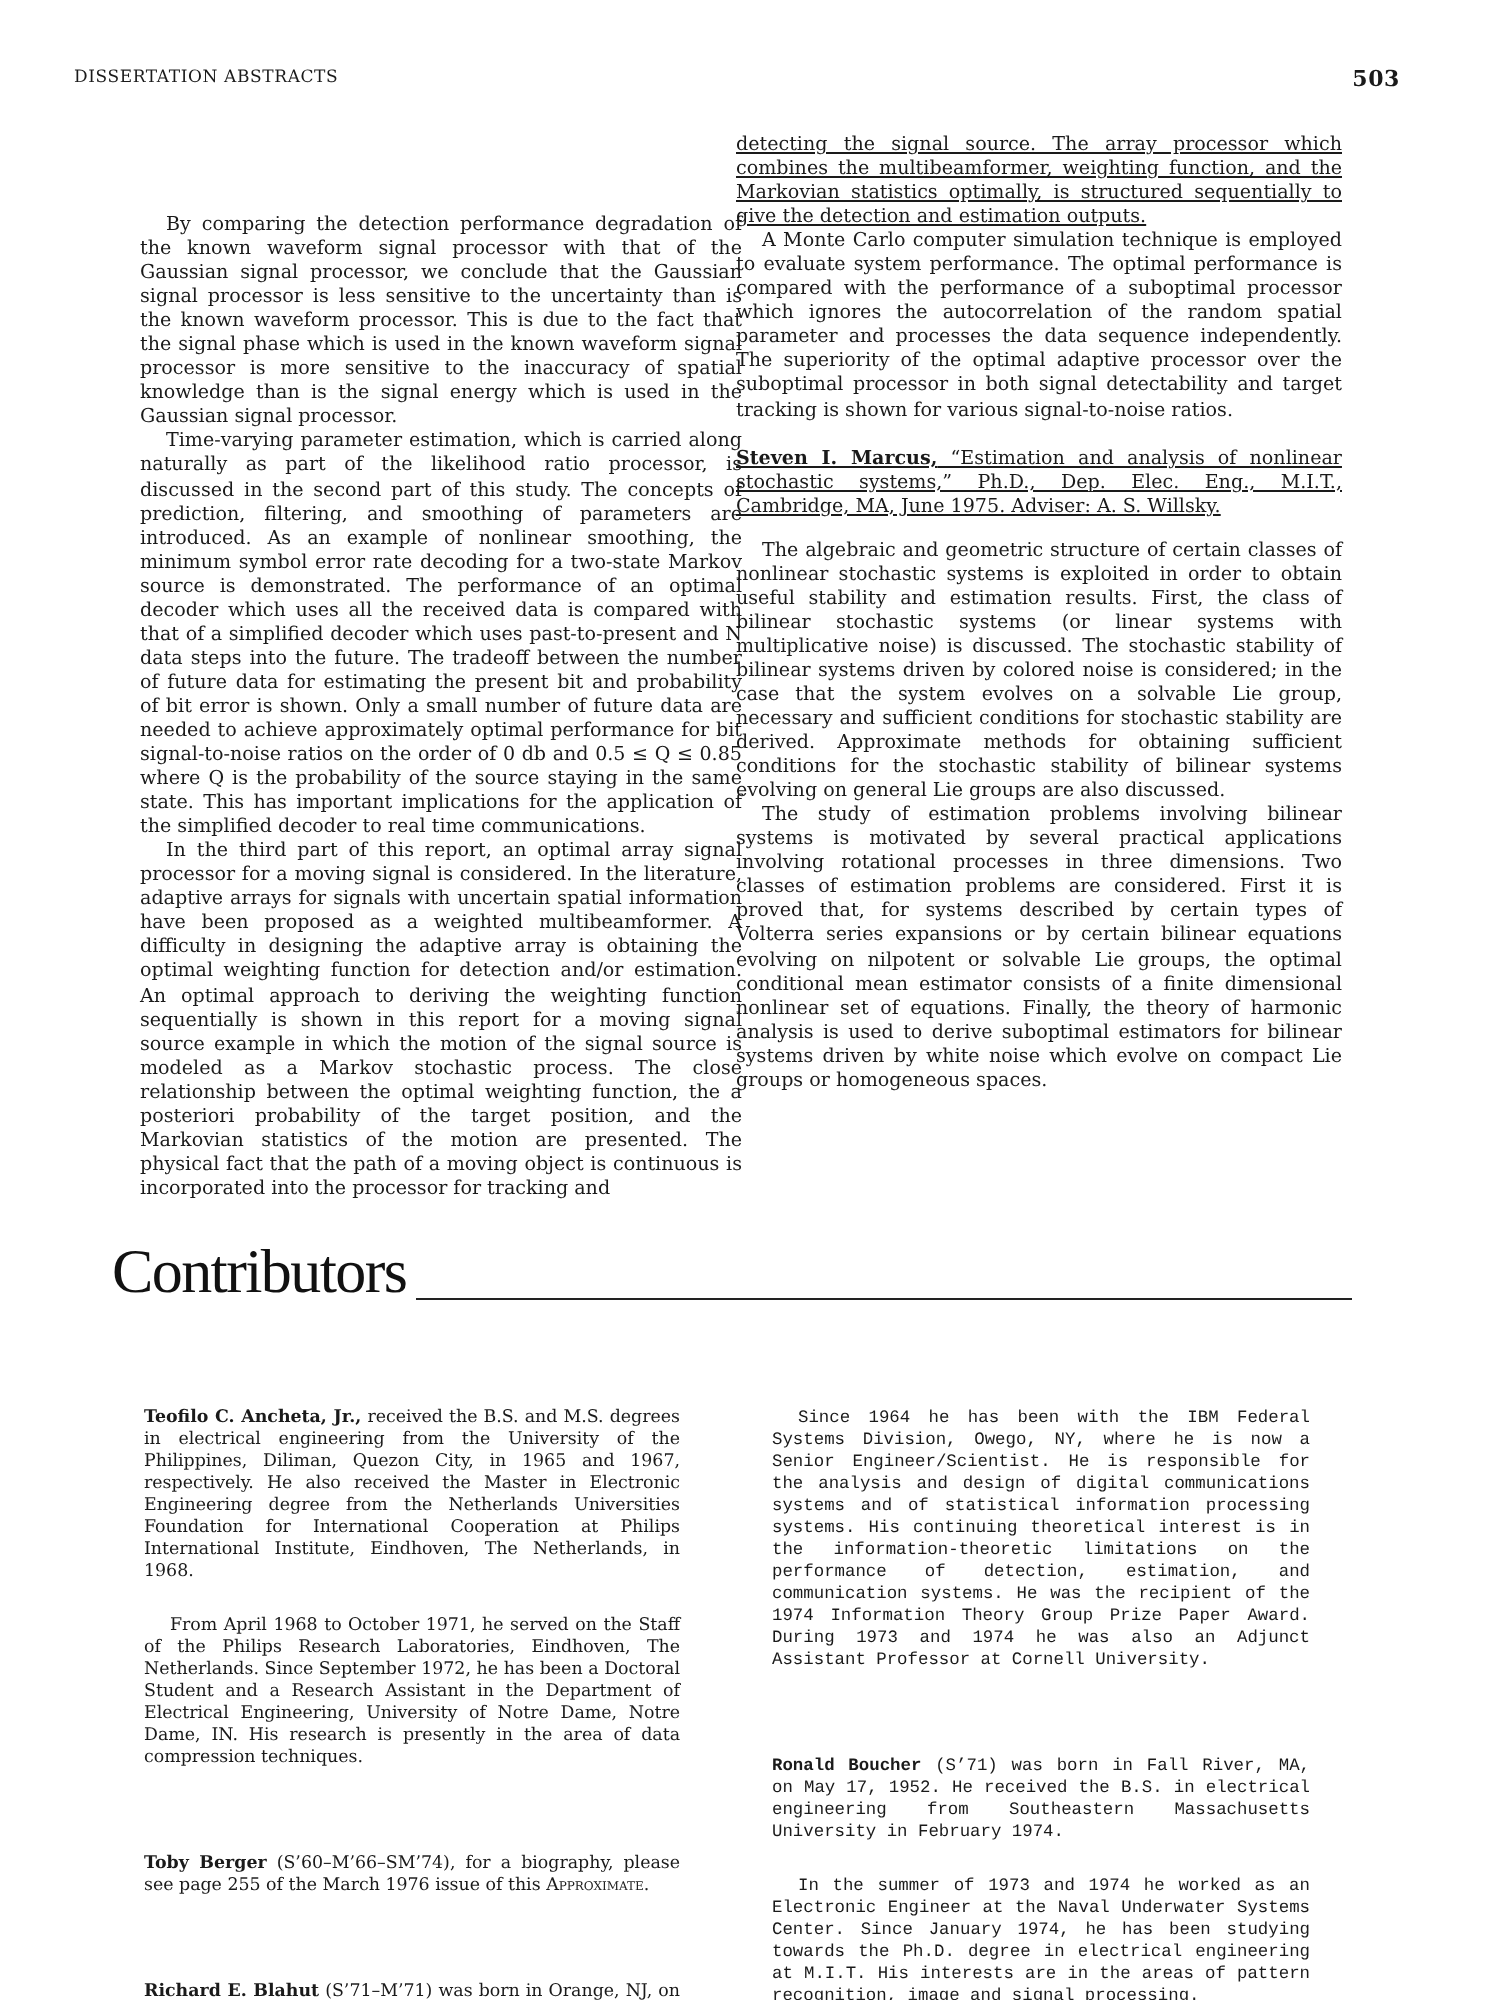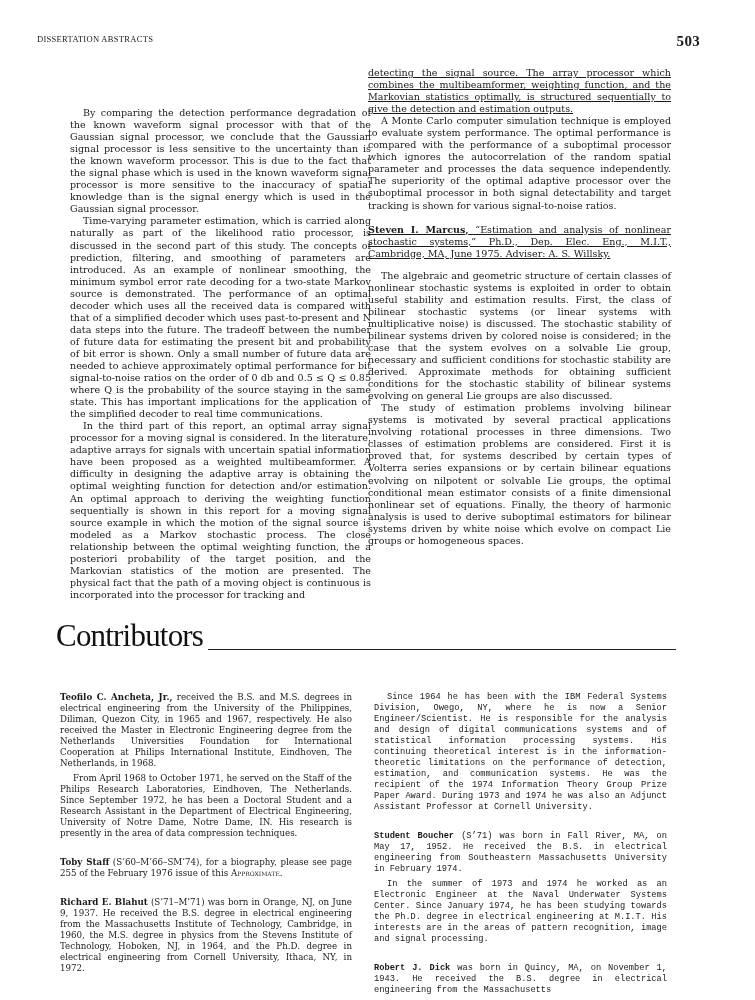--- a/index.html
+++ b/index.html
@@ -1,34 +1,34 @@
 <!DOCTYPE html>
 <html><head>
 <meta charset="utf-8">
 <style>
   html, body { margin:0; padding:0; background:#ffffff; }
   body { width:755px; height:1000px; position:relative; overflow:hidden; color:#1a1a1a;
          font-family:"DejaVu Serif", "Liberation Serif", serif; }
   .running-head { position:absolute; top:30px; left:37px; right:37px; height:14px;
-         font-size:8.5px; letter-spacing:0.3px;font-family:Liberation Serif, serif; }
+         font-size:8.5px; letter-spacing:0.3px; }
   .running-head .left { position:absolute; left:0; top:4px; }
-  .running-head .right { position:absolute; right:18px; top:3px; font-weight:bold; font-size:15px; }
+  .running-head .right { position:absolute; right:18px; top:3px; font-weight:bold; font-size:11px; }
   .col { position:absolute; font-size:9.55px; line-height:12.05px; text-align:justify; }
   .col p { margin:0; text-indent:13px; hyphens:auto; }
   .col p.noind { text-indent:0;text-decoration:underline; }
   .col-upper-left { left:70px; top:67px; width:301px;margin-top:40px; }
   .col-upper-right { left:368px; top:67px; width:303px; }
   .gap { height:10px; }
   .gap-lg { height:12px; }
   .section-title { position:absolute; left:56px; top:617px; width:620px; height:40px;text-align:right; }
   .section-title .word { font-family:"Liberation Serif", serif; font-size:31px; letter-spacing:-0.8px;
          position:absolute; left:0; top:0; line-height:38px; color:#111; }
   .section-title .rule { position:absolute; left:152px; right:0; top:32px; border-bottom:1.6px solid #222; }
   .col-lower { position:absolute; font-size:8.7px; line-height:11.0px; text-align:justify; }
-  .col-lower p { margin:4px; text-indent:13px; }
+  .col-lower p { margin:16px; text-indent:13px; }
   .col-lower p.noind { text-indent:0; }
   .col-lower-left { left:56px; top:688px; width:300px; }
   .col-lower-right { left:370px; top:688px; width:301px;font-family:Liberation Mono, monospace; }
   .bold { font-weight:bold; }
   .sc { font-variant:small-caps; }
 </style>
 </head>
 <body>
 
 <div class="running-head">
@@ -57,32 +57,32 @@
   <div class="rule"></div>
 </div>
 
 <div class="col-lower col-lower-left">
   <div>
     <p class="noind"><span class="bold">Teofilo C. Ancheta, Jr.,</span><span> received the B.S. and M.S. degrees in electrical engineering from the University of the Philippines, Diliman, Quezon City, in 1965 and 1967, respectively. He also received the Master in Electronic Engineering degree from the Netherlands Universities Foundation for International Cooperation at Philips International Institute, Eindhoven, The Netherlands, in 1968.</span></p>
     <p>From April 1968 to October 1971, he served on the Staff of the Philips Research Laboratories, Eindhoven, The Netherlands. Since September 1972, he has been a Doctoral Student and a Research Assistant in the Department of Electrical Engineering, University of Notre Dame, Notre Dame, IN. His research is presently in the area of data compression techniques.</p>
   </div>
   <div class="gap"></div>
   <div>
-    <p class="noind"><span class="bold">Toby Staff</span><span> (S’60–M’66–SM’74), for a biography, please see page 255 of the February 1976 issue of this </span><span class="sc">Approximate.</span></p>
+    <p class="noind"><span class="bold">Toby Berger</span><span> (S’60–M’66–SM’74), for a biography, please see page 255 of the March 1976 issue of this </span><span class="sc">Approximate.</span></p>
   </div>
   <div class="gap"></div>
   <div>
     <p class="noind"><span class="bold">Richard E. Blahut</span><span> (S’71–M’71) was born in Orange, NJ, on June 9, 1937. He received the B.S. degree in electrical engineering from the Massachusetts Institute of Technology, Cambridge, in 1960, the M.S. degree in physics from the Stevens Institute of Technology, Hoboken, NJ, in 1964, and the Ph.D. degree in electrical engineering from Cornell University, Ithaca, NY, in 1972.</span></p>
   </div>
 </div>
 
 <div class="col-lower col-lower-right">
   <p>Since 1964 he has been with the IBM Federal Systems Division, Owego, NY, where he is now a Senior Engineer/Scientist. He is responsible for the analysis and design of digital communications systems and of statistical information processing systems. His continuing theoretical interest is in the information-theoretic limitations on the performance of detection, estimation, and communication systems. He was the recipient of the 1974 Information Theory Group Prize Paper Award. During 1973 and 1974 he was also an Adjunct Assistant Professor at Cornell University.</p>
   <div class="gap"></div>
   <div>
-    <p class="noind"><span class="bold">Student Boucher</span><span> (S’71) was born in Fall River, MA, on May 17, 1952. He received the B.S. in electrical engineering from Southeastern Massachusetts University in February 1974.</span></p>
+    <p class="noind"><span class="bold">Ronald Boucher</span><span> (S’71) was born in Fall River, MA, on May 17, 1952. He received the B.S. in electrical engineering from Southeastern Massachusetts University in February 1974.</span></p>
     <p>In the summer of 1973 and 1974 he worked as an Electronic Engineer at the Naval Underwater Systems Center. Since January 1974, he has been studying towards the Ph.D. degree in electrical engineering at M.I.T. His interests are in the areas of pattern recognition, image and signal processing.</p>
   </div>
   <div class="gap"></div>
   <div>
     <p class="noind"><span class="bold">Robert J. Dick</span><span> was born in Quincy, MA, on November 1, 1943. He received the B.S. degree in electrical engineering from the Massachusetts</span></p>
   </div>
 </div>
 
 </body></html>

